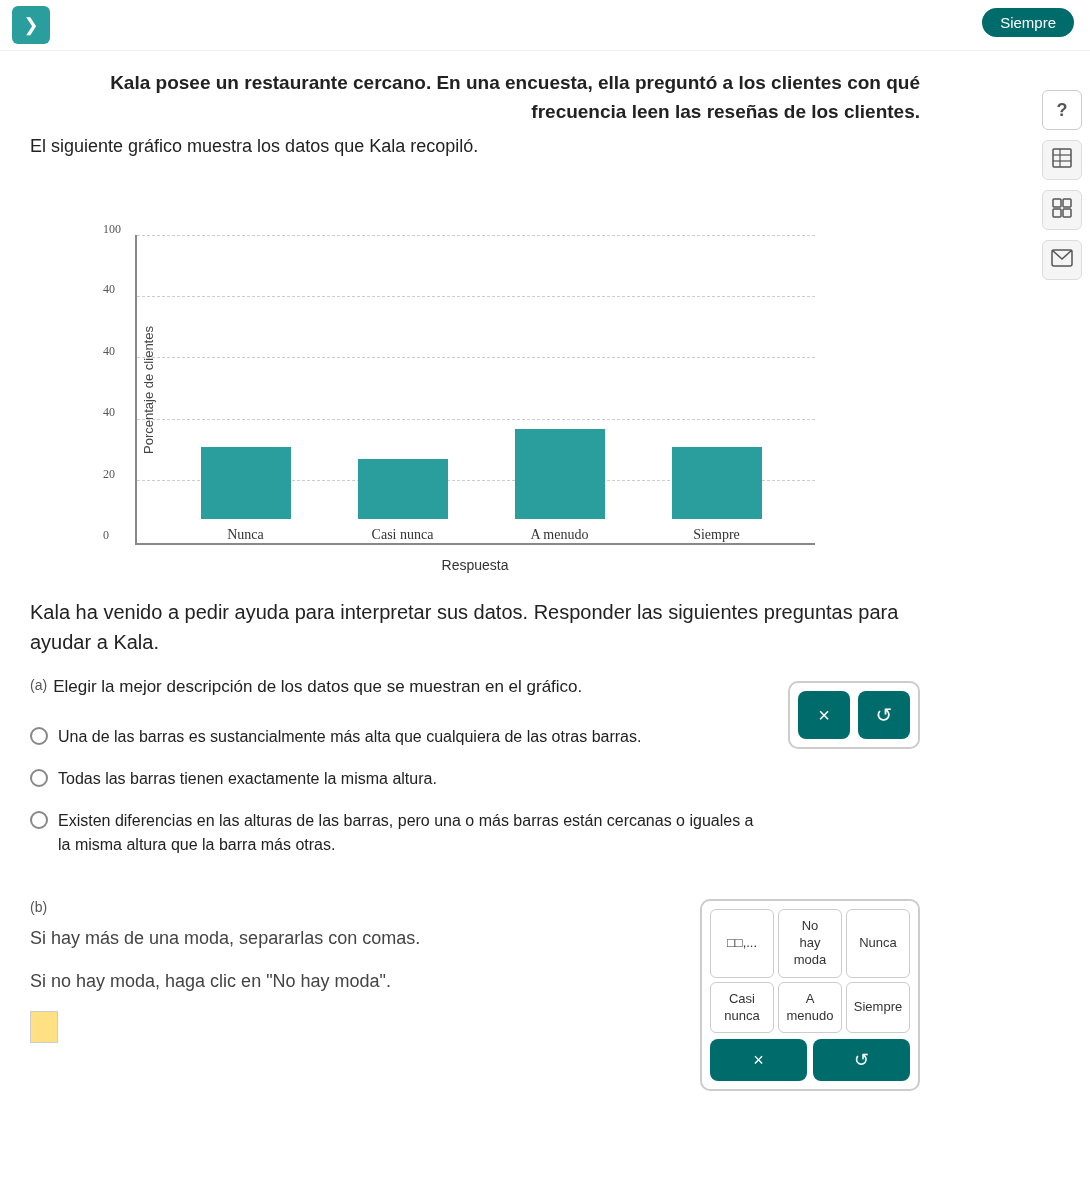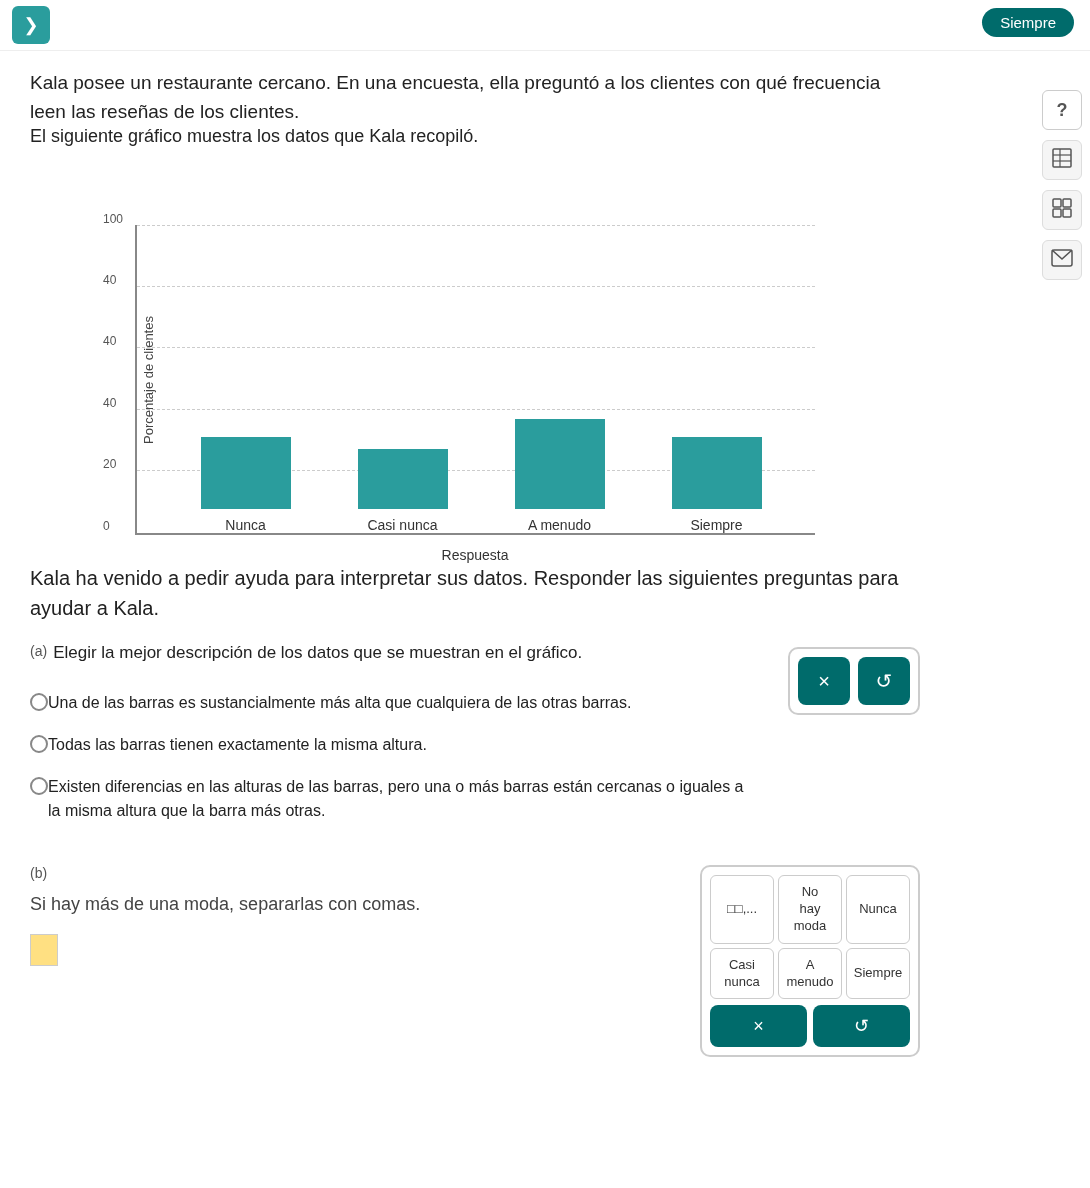--- a/index.html
+++ b/index.html
@@ -84,22 +84,23 @@
 
     
     .main-content {
       padding: 18px 60px 24px 30px;
       max-width: 980px;
     }
 
     .intro-text {
       font-size: 19px;
       line-height: 1.5;
-      margin-bottom: 0;
-      font-weight: 400;
+      margin-bottom: 10px;
+      font-weight: 700;
+      text-align: right;
     }
     .sub-intro {
       font-size: 18px;
       margin-bottom: 18px;
       font-weight: 400;
     }
 
     
     .chart-container {
       margin: 10px 0 6px 0;
@@ -117,20 +118,21 @@
     }
     .chart-area {
       display: flex;
       align-items: flex-end;
       position: relative;
       width: 680px;
       height: 310px;
       border-bottom: 2px solid #888;
       border-left: 2px solid #888;
       padding-left: 10px;
+      font-family: Liberation Serif, serif;
     }
     .y-gridlines {
       position: absolute;
       left: 0; right: 0; top: 0; bottom: 0;
       pointer-events: none;
     }
     .gridline {
       position: absolute;
       left: 0; right: 0;
       border-top: 1px dashed #ccc;
@@ -173,20 +175,21 @@
     }
     .x-axis-title {
       font-size: 14px;
       color: #333;
       text-align: center;
       margin-top: 6px;
     }
 
     
     .question-section {
+      margin-top: 24px;
     }
     .question-intro {
       font-size: 20px;
       font-weight: 400;
       line-height: 1.5;
       margin-bottom: 20px;
     }
 
     
     .part-a {
@@ -204,20 +207,21 @@
       margin-bottom: 4px;
     }
     .part-question {
       font-size: 17px;
       margin-bottom: 16px;
       font-weight: 400;
     }
     .radio-option {
       display: flex;
       align-items: flex-start;
+      gap: 10px;
       margin-bottom: 18px;
       font-size: 16px;
       line-height: 1.5;
     }
     .radio-circle {
       width: 18px;
       height: 18px;
       border-radius: 50%;
       border: 2px solid #888;
       flex-shrink: 0;
@@ -467,20 +471,21 @@
         </div>
       </div>
     </div>
 
     <div class="part-b">
       <div class="part-b-left">
         <div style="display:flex; align-items:flex-start; gap:6px; margin-bottom:6px;">
           <span class="part-label">(b)</span>
         </div>
         <div class="part-b-hint">Si hay más de una moda, separarlas con comas.</div>
+        <div class="part-b-hint">Si no hay moda, haga clic en "No hay moda".</div>
         <div style="margin-top:16px;">
           <span class="input-box"></span>
         </div>
       </div>
 
       <div class="keypad">
         <div class="keypad-grid">
           <button class="keypad-btn">□□,...</button>
           <button class="keypad-btn" style="white-space:pre-line;">No
 hay

